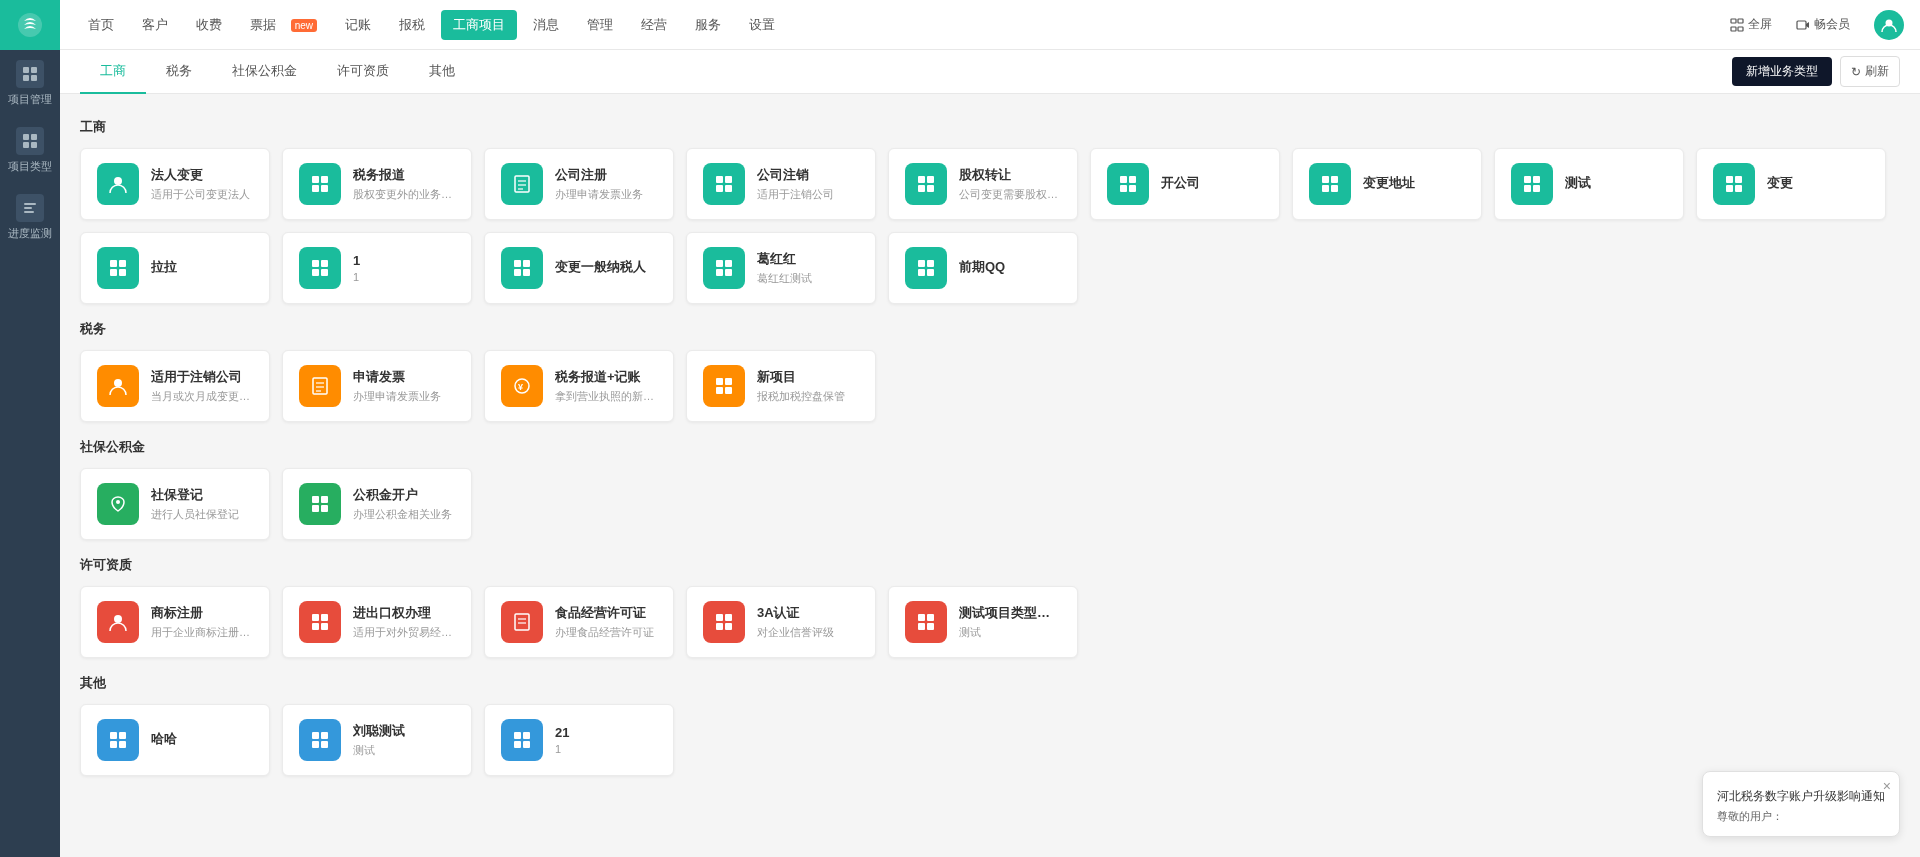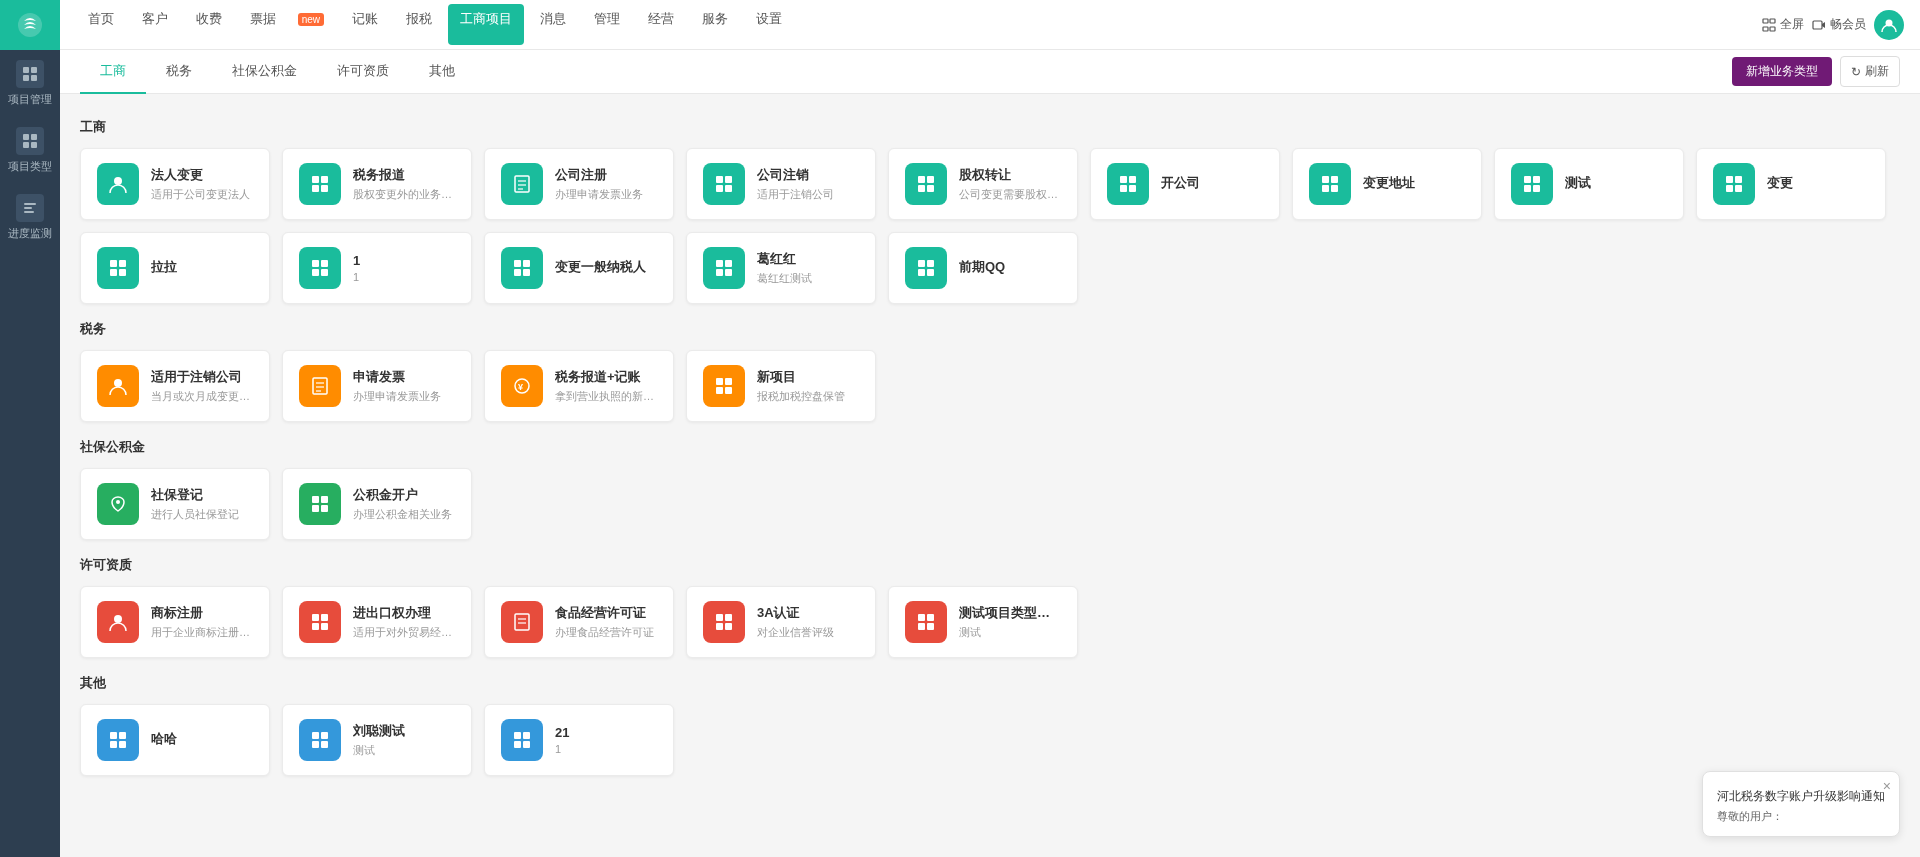--- a/index.html
+++ b/index.html
@@ -51,20 +51,21 @@
     }
 
     
     .main-area { flex: 1; display: flex; flex-direction: column; overflow: hidden; }
 
     
     .topnav {
       height: 50px;
       background: white;
       display: flex;
+      align-items: center;
       padding: 4px 16px;
       border-bottom: 1px solid #e8e8e8;
       flex-shrink: 0;
       gap: 4px;
     }
     .topnav-item {
       padding: 6px 12px;
       color: #555;
       cursor: pointer;
       font-size: 13px;
@@ -76,28 +77,28 @@
       color: white;
       border-radius: 4px;
     }
     .topnav-badge {
       display: inline-block;
       background: #ff6b35;
       color: white;
       font-size: 10px;
       padding: 1px 4px;
       border-radius: 3px;
-      margin-left: 18px;
+      margin-left: 11px;
       vertical-align: middle;
     }
     .topnav-right {
       margin-left: auto;
       display: flex;
       align-items: center;
-      gap: 8px;
+      gap: 24px;
     }
     .topnav-right-item {
       color: #555;
       cursor: pointer;
       font-size: 12px;
       display: flex;
       align-items: center;
       gap: 4px;
     }
     .avatar-circle {
@@ -137,21 +138,21 @@
       color: #1abc9c;
       border-bottom: 2px solid #1abc9c;
     }
     .tabs-right {
       margin-left: auto;
       display: flex;
       align-items: center;
       gap: 8px;
     }
     .btn-new-type {
-      background: #701a75;
+      background: #0f172a;
       color: white;
       border: none;
       padding: 6px 14px;
       border-radius: 4px;
       cursor: pointer;
       font-size: 12px;
     }
     .btn-refresh {
       background: white;
       color: #555;

